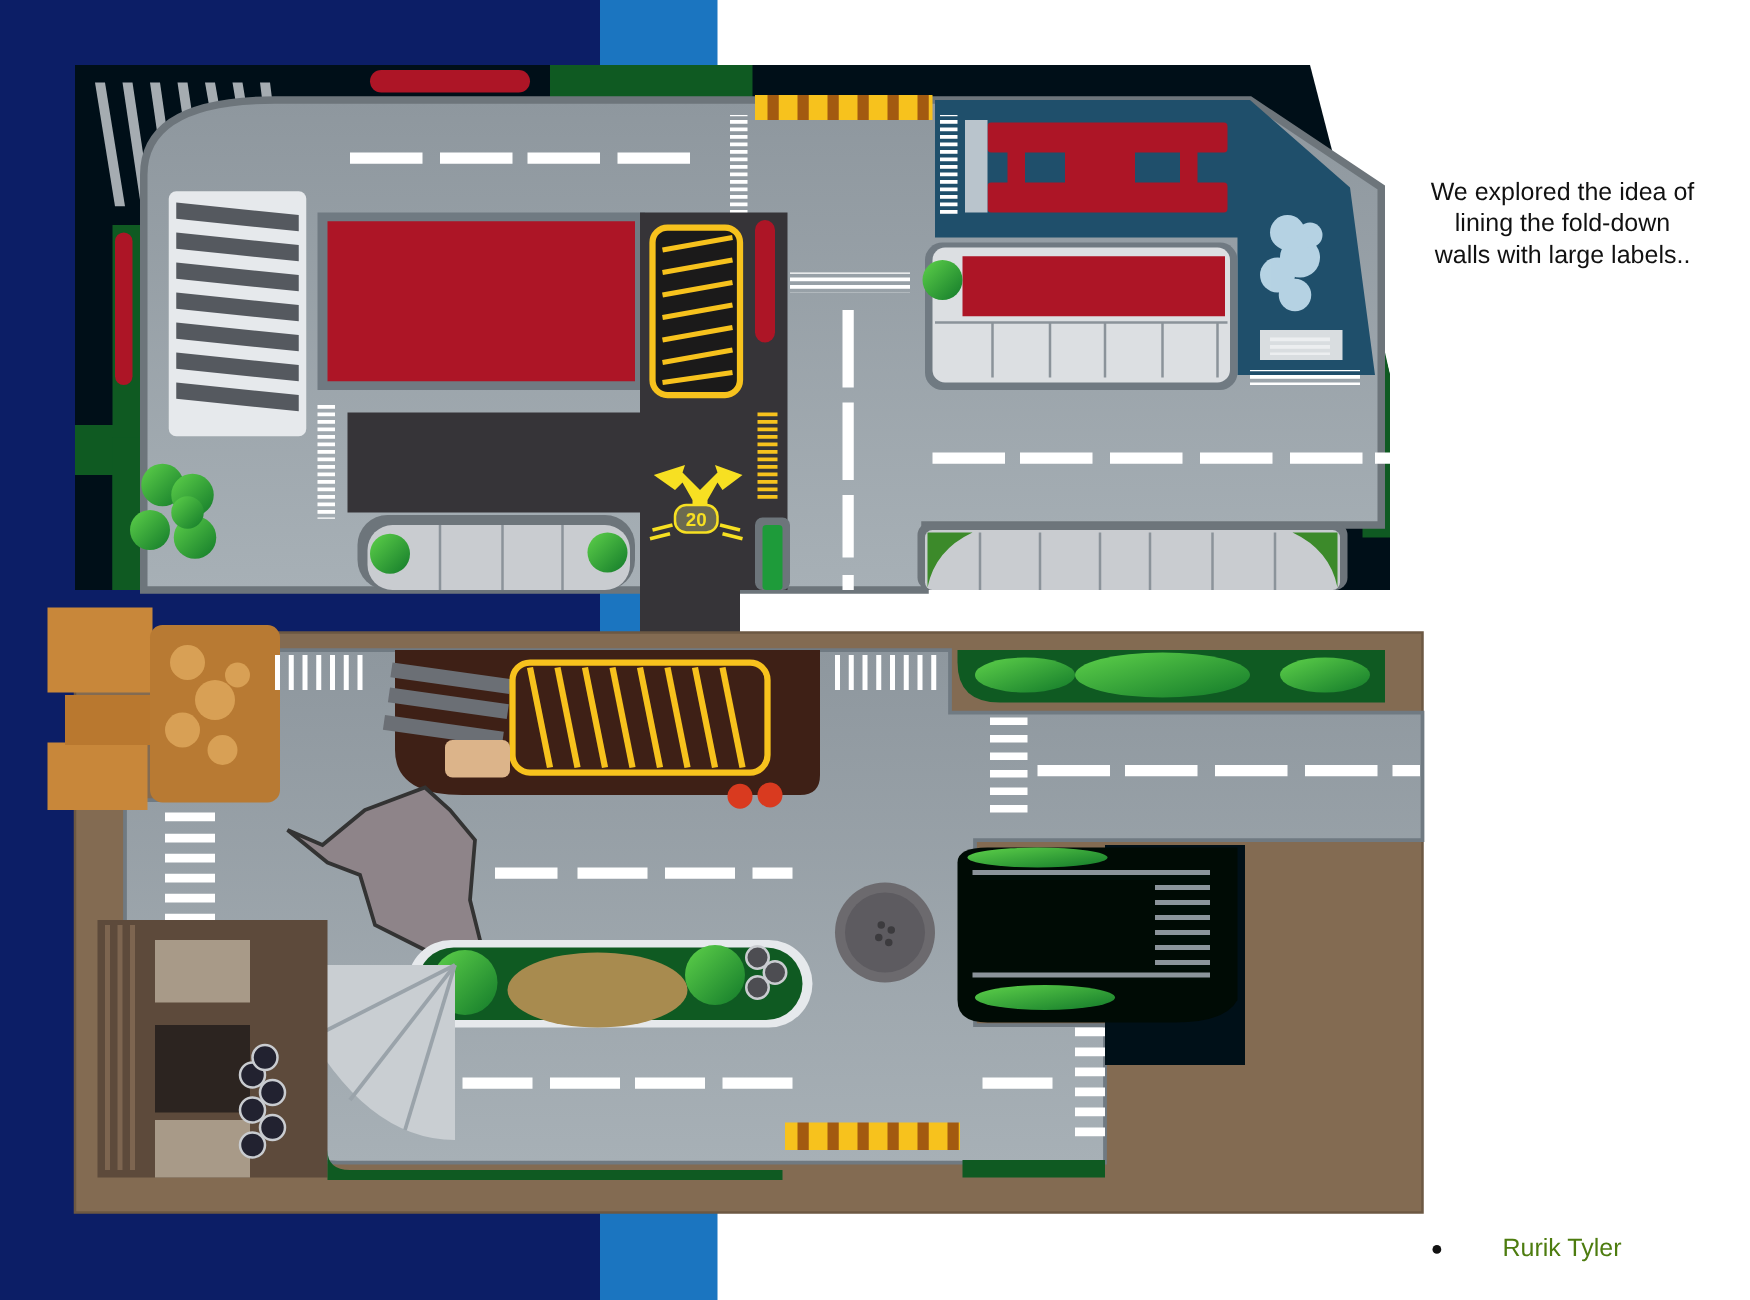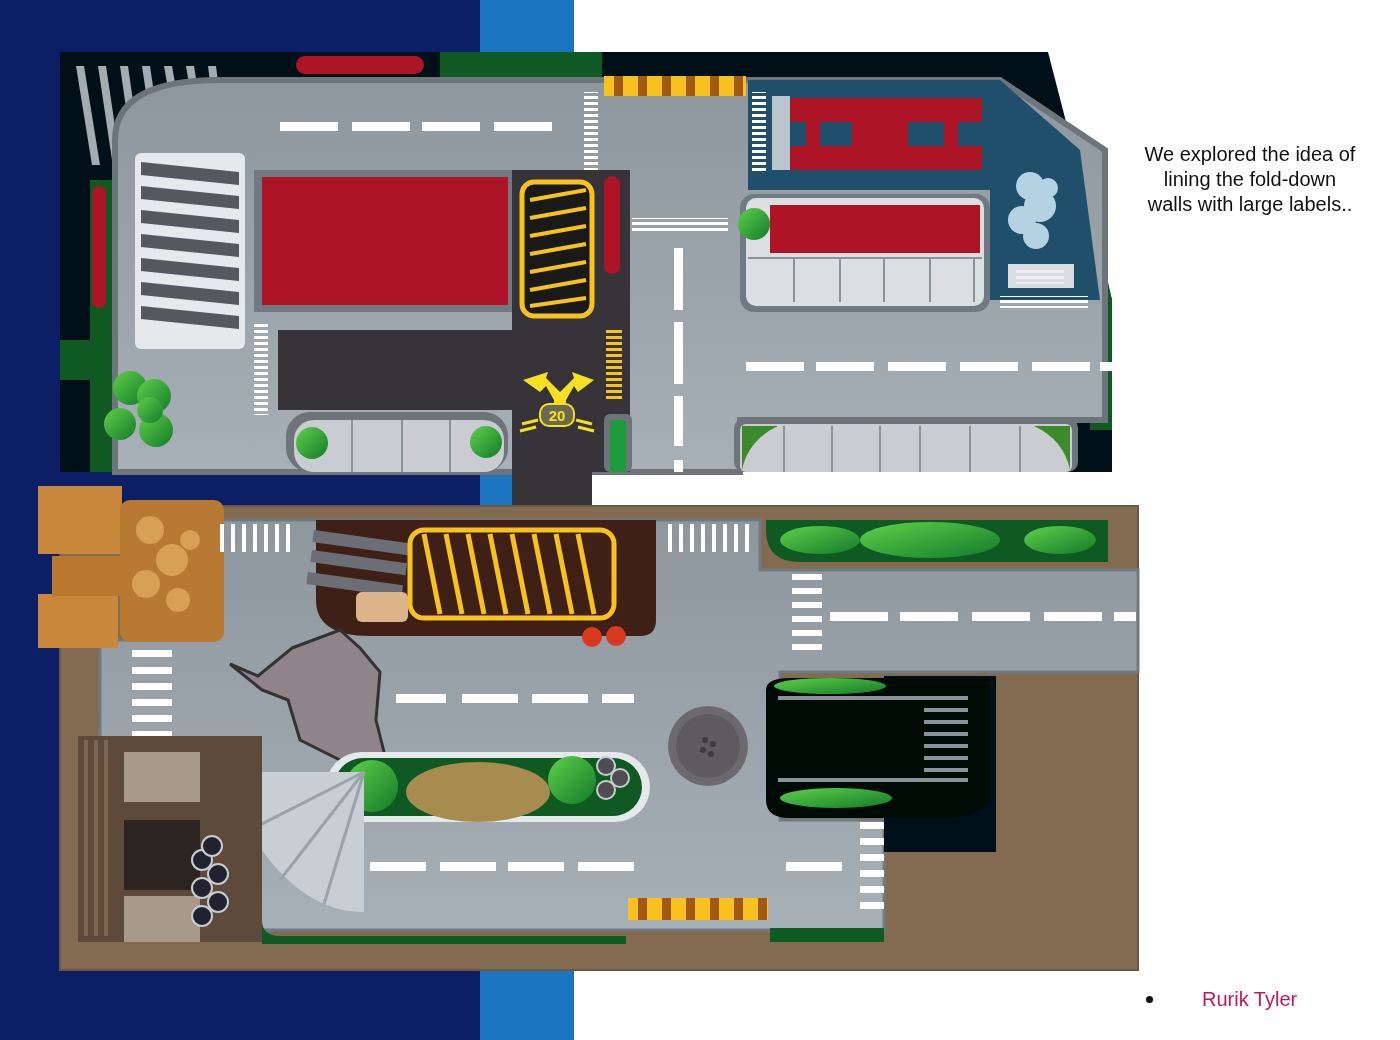--- a/index.html
+++ b/index.html
@@ -3,21 +3,21 @@
 <meta charset="utf-8">
 <style>
   html,body{margin:0;padding:0;}
   body{width:1400px;height:1040px;position:relative;overflow:hidden;background:#ffffff;font-family:"Liberation Sans",sans-serif;}
   .bg-dark{position:absolute;left:0;top:0;width:480px;height:1040px;background:#0c1e66;}
   .bg-light{position:absolute;left:480px;top:0;width:94px;height:1040px;background:#1b75c0;}
   .art{position:absolute;left:0;top:0;}
   .caption{position:absolute;left:1140px;top:102px;width:220px;text-align:center;font-size:20px;line-height:25px;color:#111;margin-top:40px;}
   .bullet-row{position:absolute;left:1140px;top:988px;width:200px;height:26px;}
   .bullet{position:absolute;left:6px;top:8px;width:7px;height:7px;border-radius:50%;background:#111;}
-  .author{position:absolute;left:62px;top:0;font-size:20px;color:#be185d;white-space:nowrap;}
+  .author{position:absolute;left:62px;top:0;font-size:20px;color:#4d7c0f;white-space:nowrap;}
 </style>
 </head>
 <body>
 
 <div class="bg-dark"></div>
 <div class="bg-light"></div>
 
 <svg class="art" width="1400" height="1040" viewBox="0 0 1400 1040">
   <defs>
     <linearGradient id="road" x1="0" y1="0" x2="0" y2="1">

